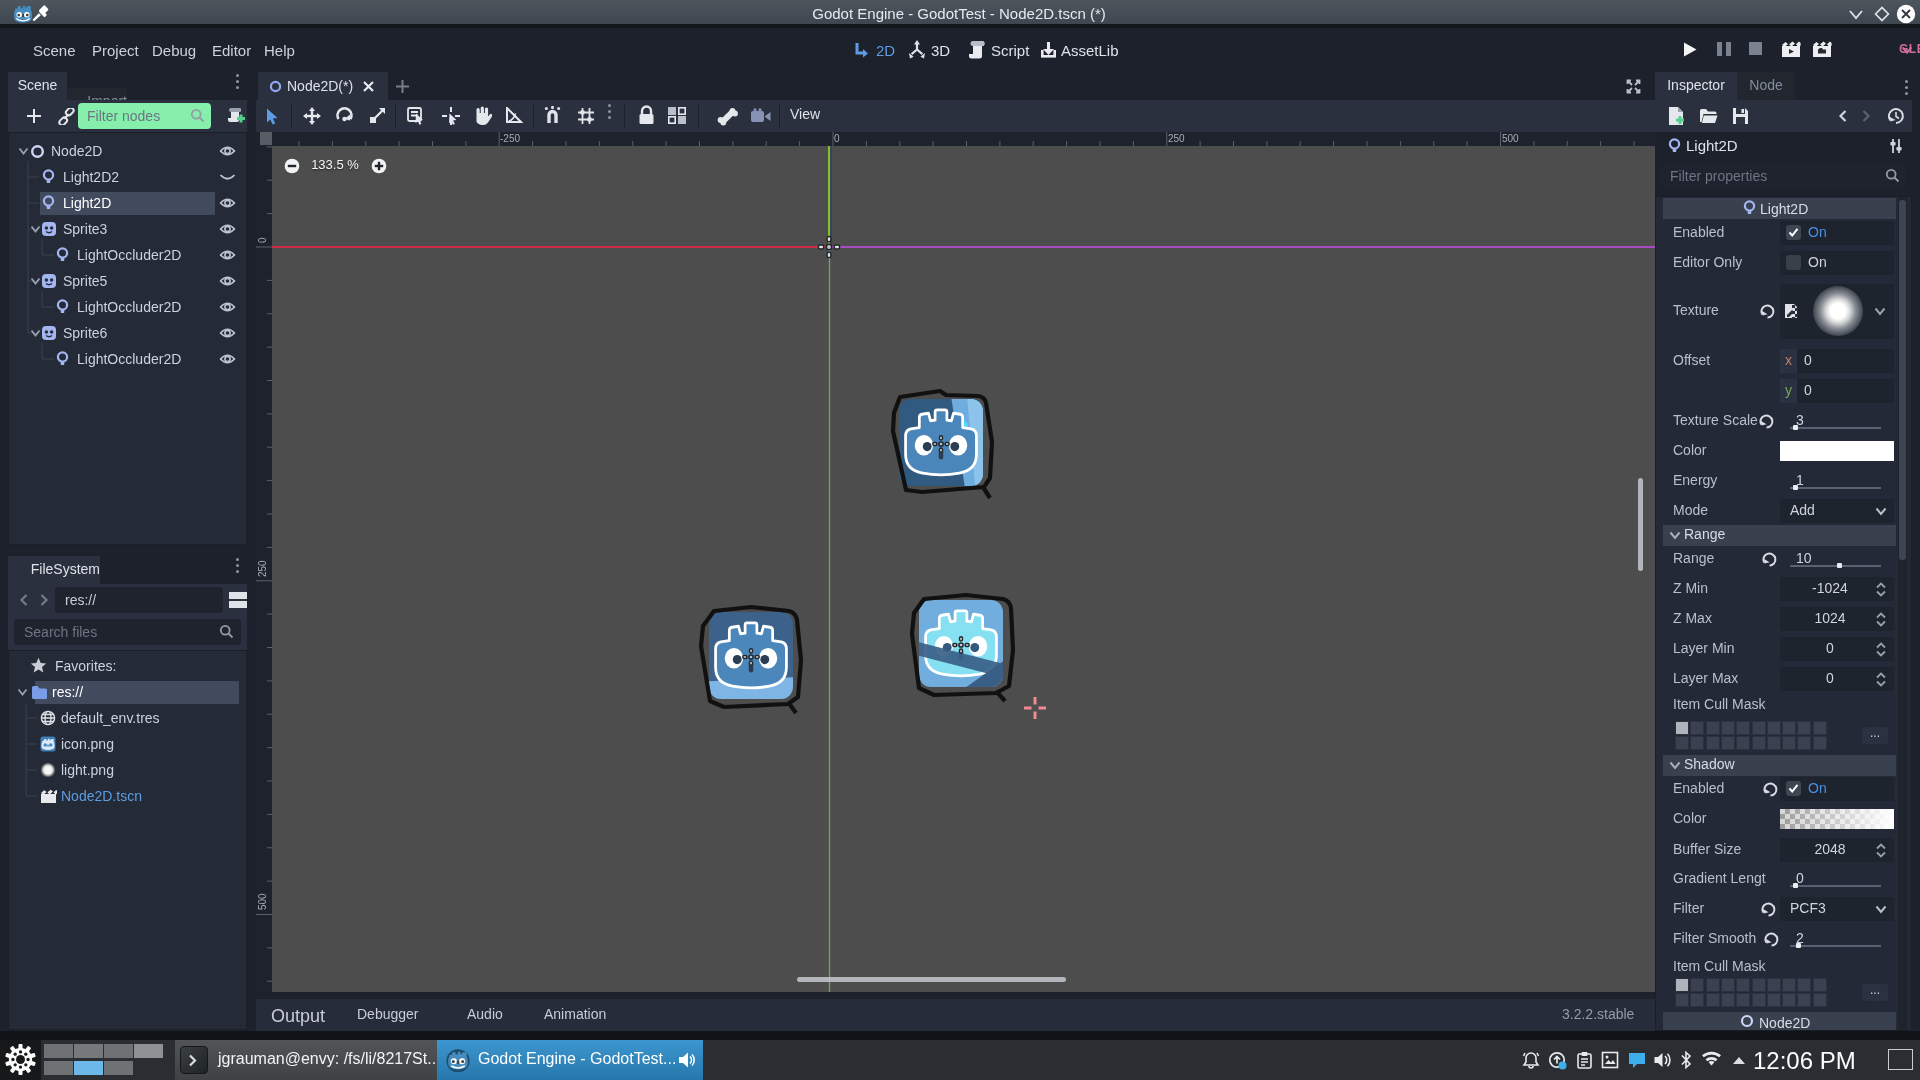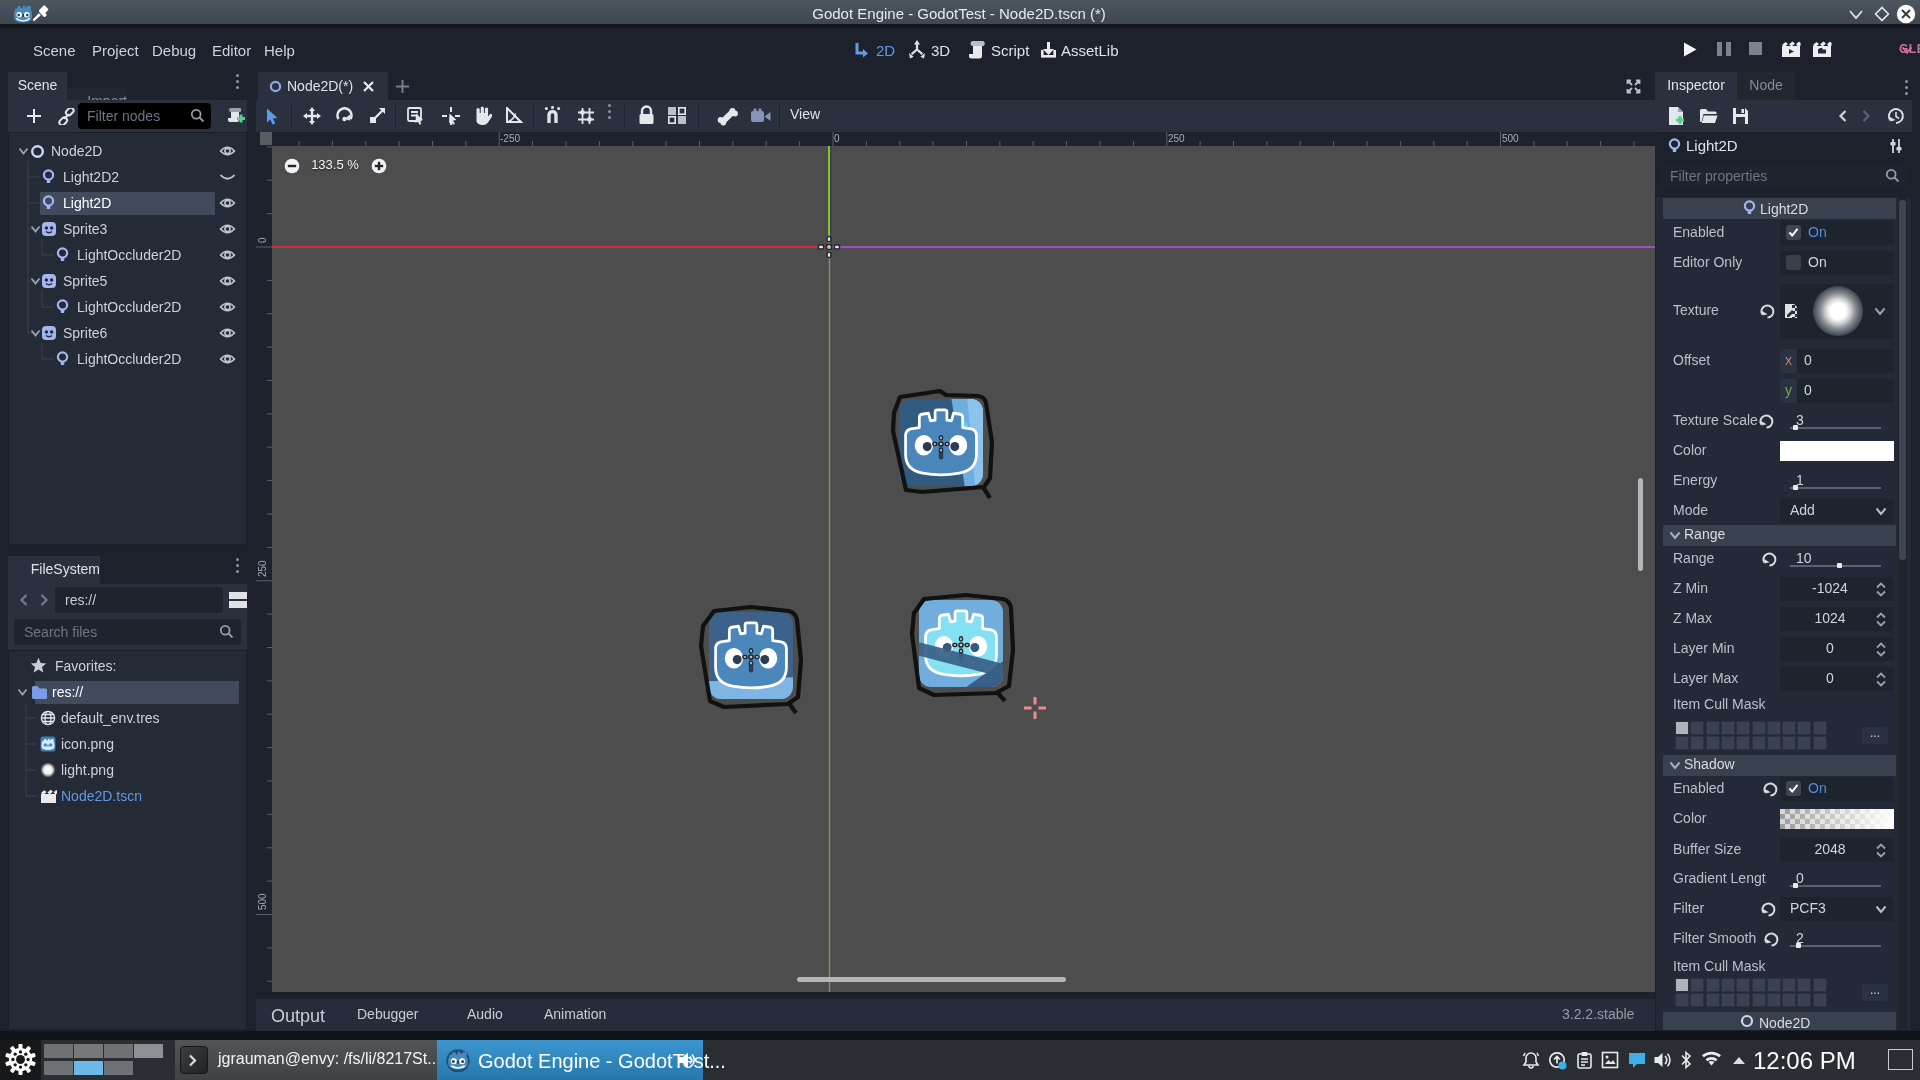--- a/index.html
+++ b/index.html
@@ -119,21 +119,21 @@
       <svg class="a" style="left:18px;top:8px" width="16" height="16" viewBox="0 0 16 16">
           <path d="M8 1 V15 M1 8 H15" stroke="#e4e7ec" stroke-width="2"></path>
         </svg>
       <svg class="a" style="left:50px;top:8px" width="17" height="17" viewBox="0 0 17 17">
           <g stroke="#e4e7ec" stroke-width="2" fill="none">
             <rect x="7.5" y="0.8" width="8.5" height="5.6" rx="2.8" transform="rotate(-45 11.7 3.6)"></rect>
             <rect x="1" y="10.6" width="8.5" height="5.6" rx="2.8" transform="rotate(-45 5.2 13.4)"></rect>
             <path d="M6.2 10.8 L10.8 6.2"></path>
           </g>
         </svg>
-      <div class="a" style="left:70px;top:3px;width:133px;height:26px;background:#000000;border-radius:4px">
+      <div class="a" style="left:70px;top:3px;width:133px;height:26px;background:#86efac;border-radius:4px">
         <div class="a" style="left:9px;top:5px;color:#6d7585;font-size:14px">Filter nodes</div>
         <svg class="a" style="left:112px;top:5px" width="15" height="15" viewBox="0 0 15 15">
             <circle cx="6.2" cy="6.2" r="4.4" stroke="#959ca9" stroke-width="1.8" fill="none"></circle>
             <path d="M9.5 9.5 L13.5 13.5" stroke="#959ca9" stroke-width="1.8"></path>
           </svg>
       </div>
       <svg class="a" style="left:219px;top:7px" width="18" height="18" viewBox="0 0 18 18">
           <path fill="#e4e7ec" d="M4 1 h8 a2 2 0 0 1 0 4 v8 a2 2 0 0 1-2 2 H3 a2 2 0 0 1-2-2 v-2 h3 Z"></path>
           <path fill="#9aa0ab" d="M4 1 a2 2 0 0 0 0 4 h8 a2 2 0 0 0 0-4 Z"></path>
           <rect x="10" y="10" width="8" height="3" fill="#54d08a"></rect>
@@ -1015,21 +1015,21 @@
       <svg class="a" style="left:9px;top:8px" width="24" height="24" viewBox="0 0 64 64">
           <circle cx="32" cy="34" r="31" fill="#1e4e6e"></circle>
           <path fill="#478cbf" d="M9 24 L9 18 L16 18 L17 11 L25 11 L26 17 L31 17 L32 10 L38 10 L39 17 L46 11 L54 11 L55 18 L55 24 Q58 26 58 32 L58 42 Q58 56 32 57 Q6 56 6 42 L6 32 Q6 26 9 24 Z"></path>
           <circle cx="21" cy="35" r="8" fill="#fff"></circle>
           <circle cx="43" cy="35" r="8" fill="#fff"></circle>
           <circle cx="19.5" cy="36" r="4" fill="#414042"></circle>
           <circle cx="44.5" cy="36" r="4" fill="#414042"></circle>
           <rect x="29" y="33" width="6" height="9" rx="2" fill="#414042"></rect>
           <path d="M14 48 Q22 53 32 53 Q42 53 50 48" stroke="#fff" stroke-width="4" fill="none"></path>
         </svg>
-      <div class="a" style="left:41px;top:10px;color:#ffffff;font-size:20px;white-space:nowrap">Godot Engine - GodotTest...</div>
+      <div class="a" style="left:41px;top:10px;color:#ffffff;font-size:16px;white-space:nowrap">Godot Engine - GodotTest...</div>
       <svg class="a" style="left:240px;top:11px" width="18" height="18" viewBox="0 0 18 18">
           <path d="M2 6 h4 l5-4.5 v15 L6 12 H2 Z" fill="#fff"></path>
           <path d="M13 5.5 a5 5 0 0 1 0 7 M15 3.5 a8 8 0 0 1 0 11" stroke="#fff" stroke-width="1.6" fill="none"></path>
         </svg>
     </div>
 
     <svg class="a" style="left:1522px;top:11px" width="18" height="18" viewBox="0 0 18 18">
         <path d="M9 2 a5 5 0 0 1 5 5 v4 l2 3 H2 l2-3 V7 a5 5 0 0 1 5-5 Z M7 15 a2 2 0 0 0 4 0" fill="none" stroke="#e8eaeb" stroke-width="1.6"></path>
         <path d="M3 2 L1.5 5 M15 2 l1.5 3" stroke="#e8eaeb" stroke-width="1.6"></path>
       </svg>

